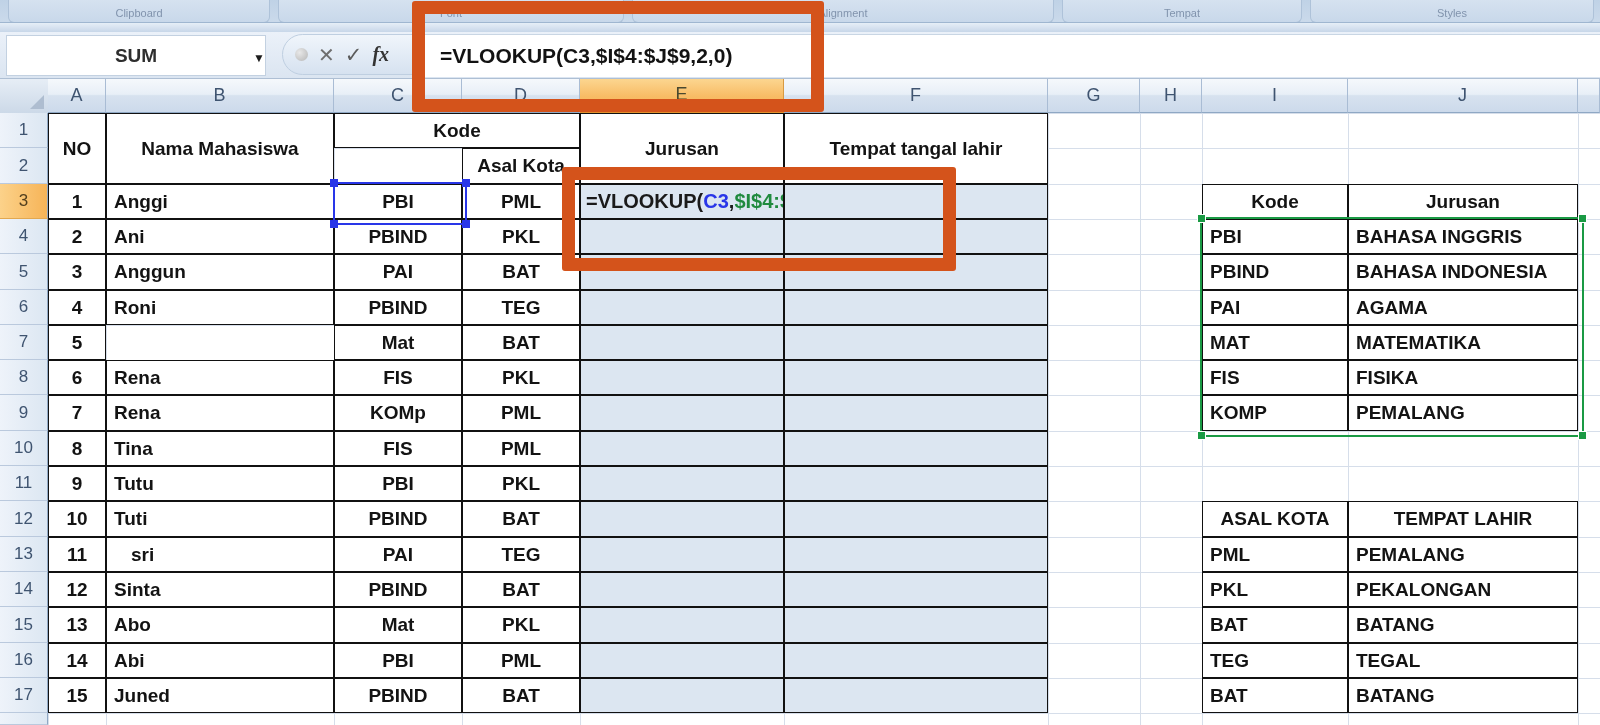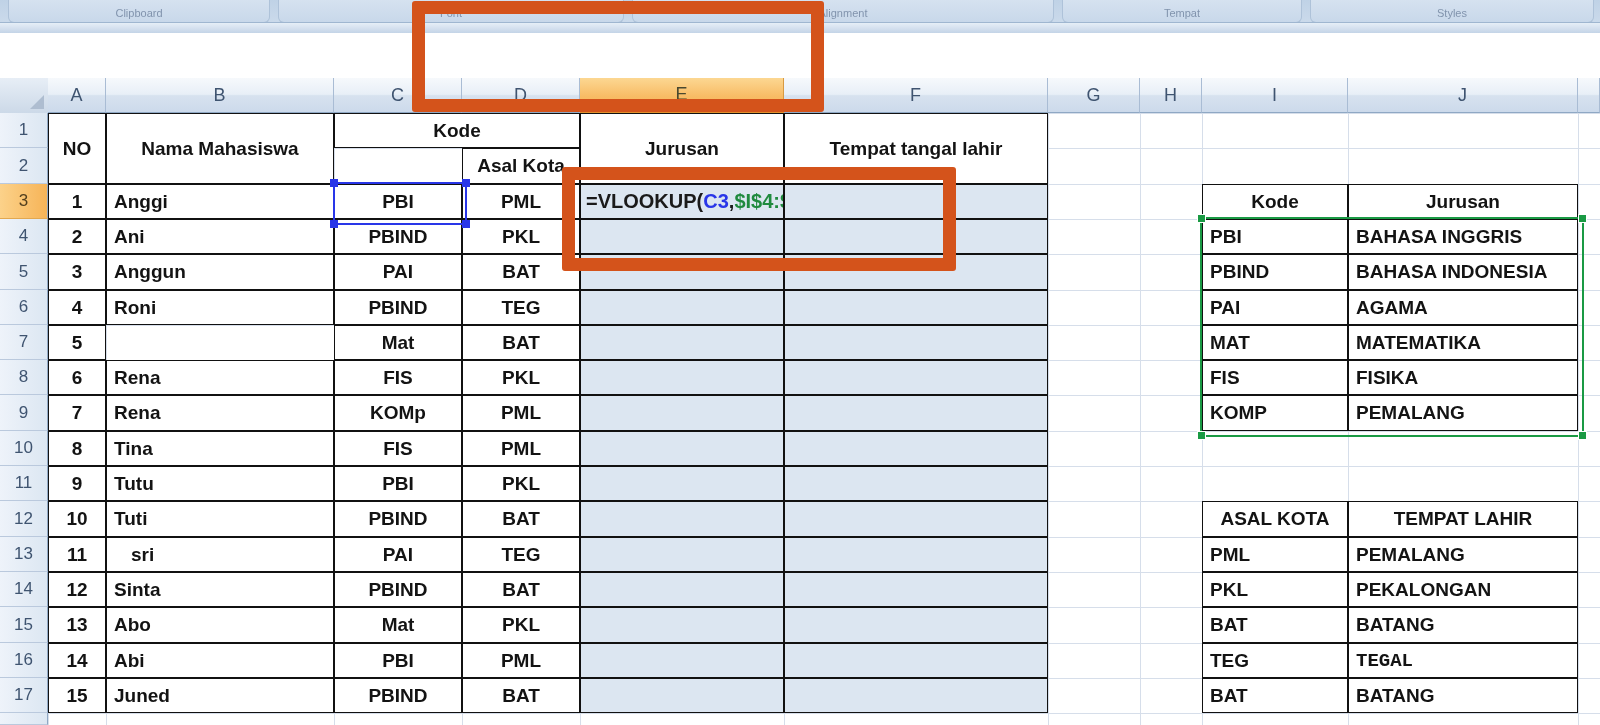--- a/index.html
+++ b/index.html
@@ -91,20 +91,35 @@
       </div>
     <div class="rgroup" style="left:1062px;width:238px">
         <span>Tempat</span>
       </div>
     <div class="rgroup" style="left:1310px;width:282px">
         <span>Styles</span>
       </div>
     <div class="ribbon-band"></div>
   </div>
 
+  <div class="fbar">
+    <div class="namebox">
+      <span>SUM</span>
+      <span class="nb-dd">▼</span>
+    </div>
+    <div class="fx-pill">
+      <span class="dot"></span>
+      <span class="xbtn">✕</span>
+      <span class="okbtn">✓</span>
+      <span class="fxbtn">fx</span>
+    </div>
+    <div class="finput">
+      <span>=VLOOKUP(C3,$I$4:$J$9,2,0)</span>
+    </div>
+  </div>
 
   <div class="corner"></div>
 
   <div id="sheet">
       <div class="gl" style="left: 48px; top: 113px; width: 1px; height: 612px;"></div>
       <div class="gl" style="left: 106px; top: 113px; width: 1px; height: 612px;"></div>
       <div class="gl" style="left: 334px; top: 113px; width: 1px; height: 612px;"></div>
       <div class="gl" style="left: 462px; top: 113px; width: 1px; height: 612px;"></div>
       <div class="gl" style="left: 580px; top: 113px; width: 1px; height: 612px;"></div>
       <div class="gl" style="left: 784px; top: 113px; width: 1px; height: 612px;"></div>
@@ -279,21 +294,21 @@
       <div class="cell tcell leftpad" style="left: 1348px; top: 395px; width: 230px; height: 36px;">PEMALANG</div>
       <div class="cell tcell hdr" style="left: 1202px; top: 501px; width: 146px; height: 36px;">ASAL KOTA</div>
       <div class="cell tcell hdr" style="left: 1348px; top: 501px; width: 230px; height: 36px;">TEMPAT LAHIR</div>
       <div class="cell tcell leftpad" style="left: 1202px; top: 537px; width: 146px; height: 35px;">PML</div>
       <div class="cell tcell leftpad" style="left: 1348px; top: 537px; width: 230px; height: 35px;">PEMALANG</div>
       <div class="cell tcell leftpad" style="left: 1202px; top: 572px; width: 146px; height: 35px;">PKL</div>
       <div class="cell tcell leftpad" style="left: 1348px; top: 572px; width: 230px; height: 35px;">PEKALONGAN</div>
       <div class="cell tcell leftpad" style="left: 1202px; top: 607px; width: 146px; height: 36px;">BAT</div>
       <div class="cell tcell leftpad" style="left: 1348px; top: 607px; width: 230px; height: 36px;">BATANG</div>
       <div class="cell tcell leftpad" style="left: 1202px; top: 643px; width: 146px; height: 35px;">TEG</div>
-      <div class="cell tcell leftpad" style="left: 1348px; top: 643px; width: 230px; height: 35px; font-family: Liberation Mono, monospace;">TEGAL</div>
+      <div class="cell tcell leftpad" style="left: 1348px; top: 643px; width: 230px; height: 35px;">TEGAL</div>
       <div class="cell tcell leftpad" style="left: 1202px; top: 678px; width: 146px; height: 35px;">BAT</div>
       <div class="cell tcell leftpad" style="left: 1348px; top: 678px; width: 230px; height: 35px;">BATANG</div>
     </div>
 
   <div class="sel-c3">
     <div class="hb tl"></div>
     <div class="hb tr"></div>
     <div class="hb bl"></div>
     <div class="hb br"></div>
   </div>

